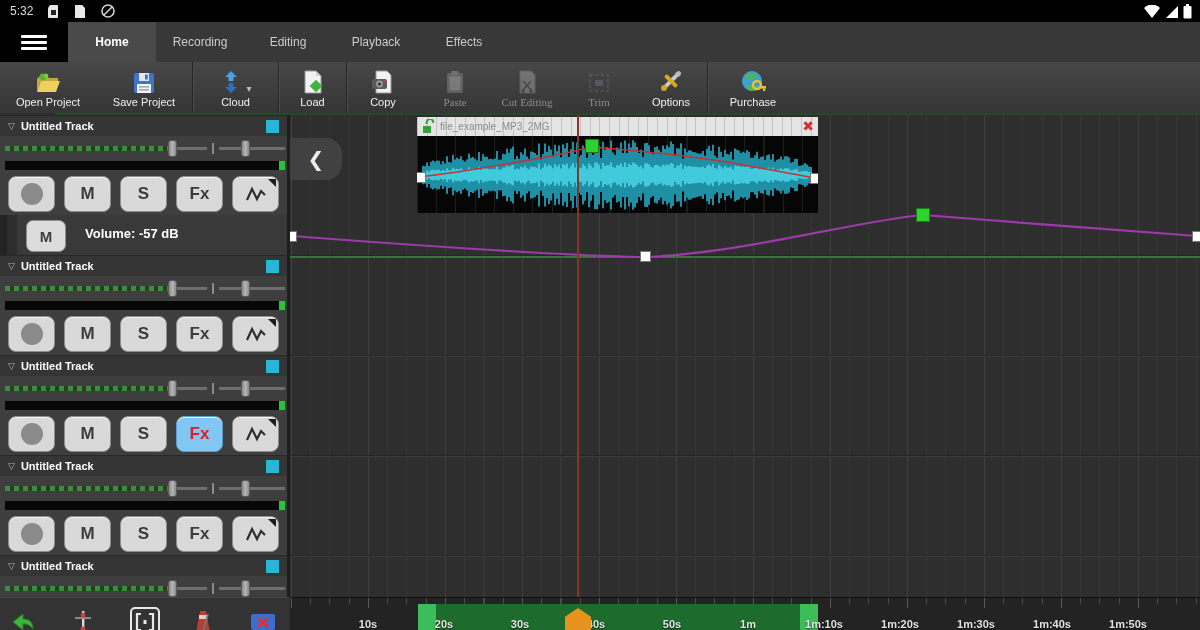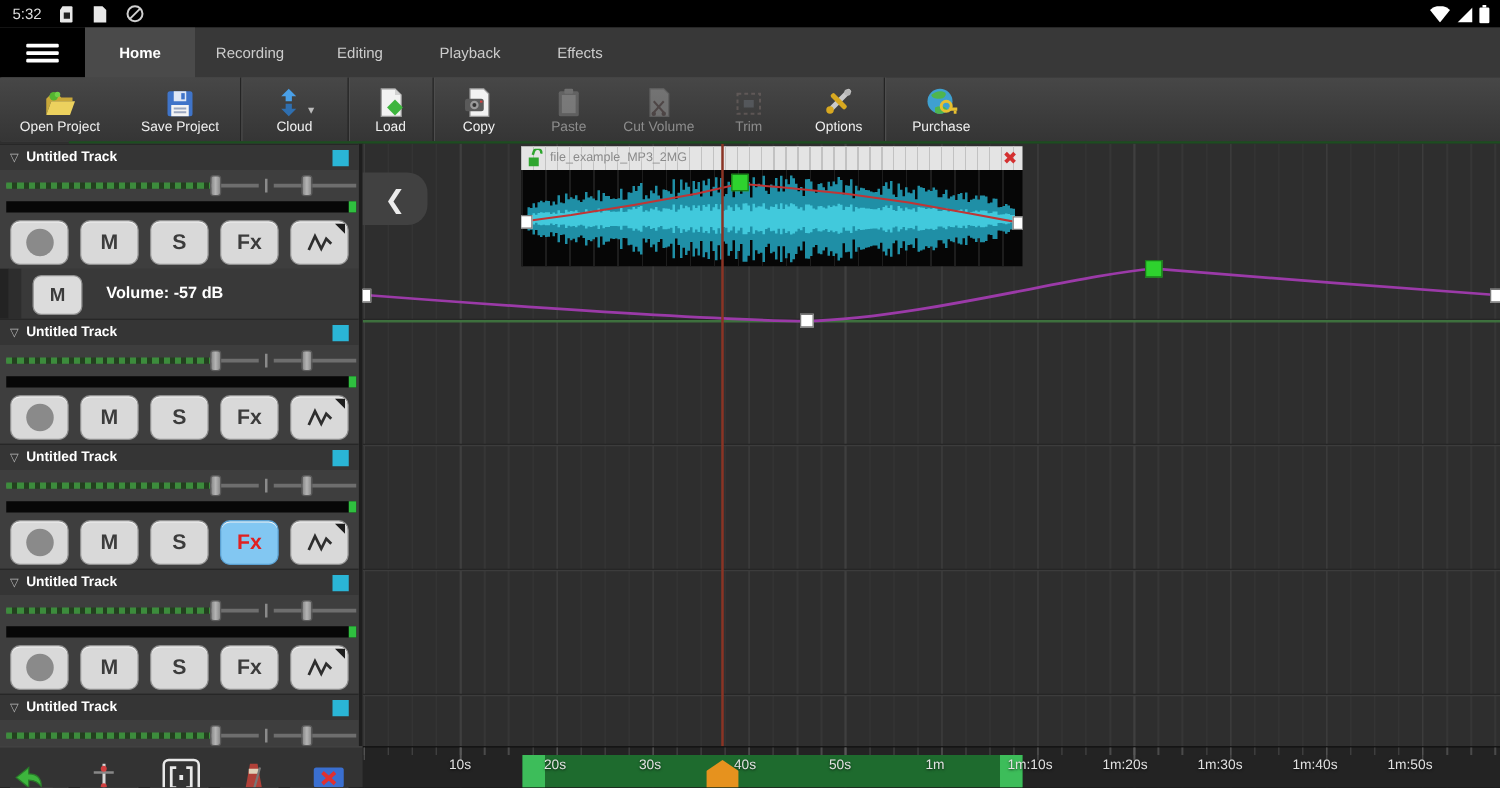--- a/index.html
+++ b/index.html
@@ -20,21 +20,21 @@
   .tab{width:88px;height:40px;display:flex;align-items:center;justify-content:center;
        color:#ccc;font-size:12px;cursor:pointer;}
   .tab.active{background:#4a4a4a;color:#fff;font-weight:bold;}
   
   #toolbar{position:absolute;left:0;top:62px;width:1200px;height:51px;
     background:linear-gradient(#474747,#353535);display:flex;}
   .tgroup{display:flex;height:100%;border-right:1px solid #242424;box-shadow:1px 0 0 #4d4d4d;}
   .tgroup:last-child{border-right:none;box-shadow:none;}
   .titem{display:flex;flex-direction:column;align-items:center;justify-content:center;
     color:#f0f0f0;font-size:11px;gap:2px;cursor:pointer;}
-  .titem.disabled{color:#8d8d8d;}
+  .titem.disabled{color:#8d8d8d;font-family:Liberation Serif, serif;}
   .titem.disabled svg{opacity:.42;filter:grayscale(.8);}
   .ticon{height:26px;display:flex;align-items:flex-end;justify-content:center;}
   .caret{color:#bbb;font-size:10px;margin-left:3px;}
   #top-green-line{position:absolute;left:55px;top:113px;width:1145px;height:2px;background:#1d4d20;}
   
   #track-panel{position:absolute;left:0;top:115px;width:290px;height:515px;background:#3e3e3e;z-index:6;
     border-right:3px solid #1e1e1e;box-sizing:border-box;overflow:hidden;}
   .trk-header{position:relative;height:21px;background:#353535;border-top:1px solid #272727;
     display:flex;align-items:center;box-sizing:border-box;}
   .trk-collapse{color:#b8b8b8;font-size:9px;margin:0 6px 0 8px;}
@@ -95,21 +95,21 @@
     border-radius:0 16px 16px 0;display:flex;align-items:center;justify-content:center;
     color:#ececec;font-size:20px;font-weight:bold;z-index:8;cursor:pointer;}
   
   #timeline{position:absolute;left:290px;top:597px;width:910px;height:33px;background:#232323;z-index:6;border-top:1px solid #101010;box-sizing:border-box;}
   #tl-ticks-minor{position:absolute;left:0;top:0;width:100%;height:6px;
     background:repeating-linear-gradient(90deg,#4a4a4a 0 1px,transparent 1px 19.25px);background-position:1px 0;}
   #tl-ticks-major{position:absolute;left:0;top:0;width:100%;height:10px;
     background:repeating-linear-gradient(90deg,#585858 0 1px,transparent 1px 77px);background-position:1px 0;}
   #loop-band{position:absolute;left:128px;top:6px;width:400px;height:27px;background:var(--loop-green,#1e6b2e);cursor:pointer;}
   .loop-end{position:absolute;top:0;width:18px;height:27px;background:var(--loop-bright,#3dbd5a);cursor:ew-resize;}
-  .tl-label{position:absolute;top:8px;transform:translateX(-50%);color:#e2e2e2;font-size:11px;font-weight:normal;
+  .tl-label{position:absolute;top:20px;transform:translateX(-50%);color:#e2e2e2;font-size:11px;font-weight:bold;
     text-shadow:0 1px 2px rgba(0,0,0,.7);white-space:nowrap;z-index:3;}
   #tl-marker{position:absolute;left:275px;top:10px;width:26px;height:23px;background:var(--marker-orange,#e6921e);z-index:4;cursor:grab;
     clip-path:polygon(50% 0,100% 38%,100% 100%,0 100%,0 38%);}
   
   #bottom-toolbar{position:absolute;left:0;top:597px;width:290px;height:33px;background:#333;z-index:7;
     border-top:1px solid #454545;box-sizing:border-box;overflow:hidden;}
   .bicon{position:absolute;top:9px;width:30px;height:30px;display:flex;align-items:center;justify-content:center;cursor:pointer;}
   .bicon.selected{border:2px solid #e8e8e8;border-radius:5px;box-sizing:border-box;}
 </style>
 </head>
@@ -251,21 +251,21 @@
         </div>
         <div class="titem disabled" style="width:72px">
           <div class="ticon">
             <svg width="22" height="24" viewBox="0 0 22 24">
               <path d="M4 1h11l4 4v18H4z" fill="#b5b5b5" stroke="#8a8a8a"></path>
               <path d="M7 20l8-9M15 20l-8-9" stroke="#a04040" stroke-width="1.6"></path>
               <circle cx="7" cy="21" r="1.8" fill="#a04040"></circle>
               <circle cx="15" cy="21" r="1.8" fill="#a04040"></circle>
             </svg>
           </div>
-          <div>Cut Volume</div>
+          <div>Cut Editing</div>
         </div>
         <div class="titem disabled" style="width:72px">
           <div class="ticon">
             <svg width="24" height="22" viewBox="0 0 24 22">
               <rect x="3" y="3" width="18" height="16" fill="none" stroke="#c06a5a" stroke-width="1.6" stroke-dasharray="3,2.5"></rect>
               <rect x="8" y="8" width="8" height="6" fill="#5a7ab0"></rect>
             </svg>
           </div>
           <div>Trim</div>
         </div>

